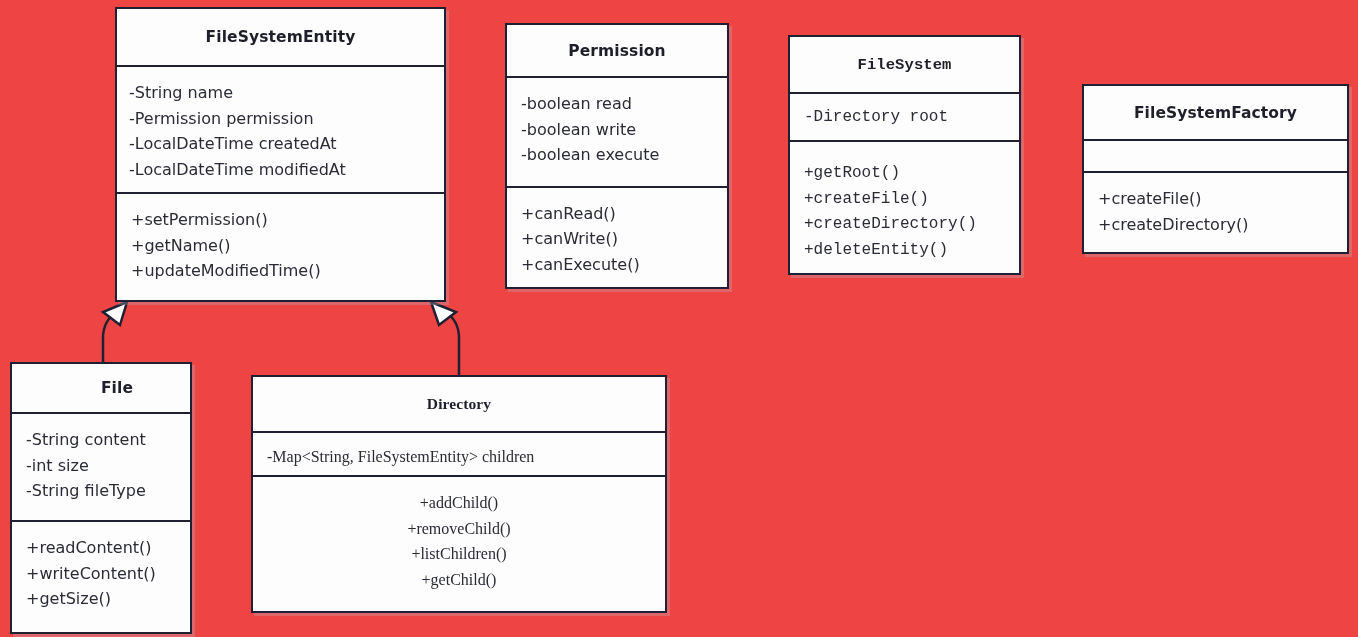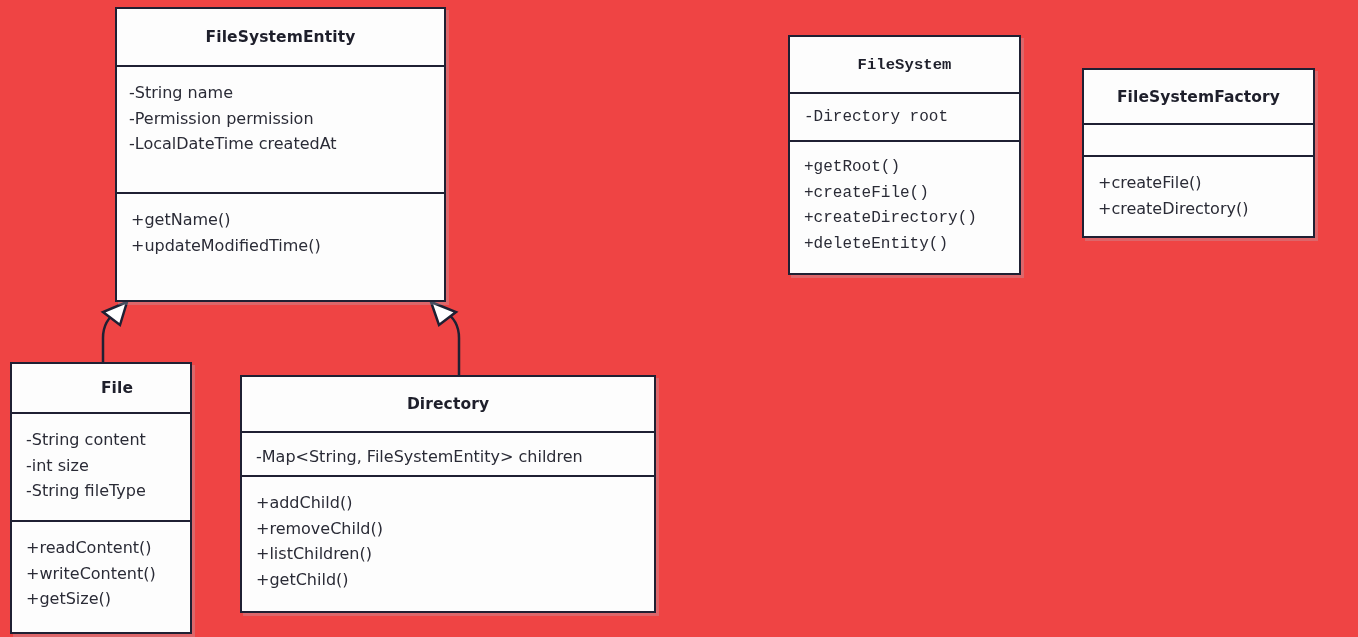--- a/index.html
+++ b/index.html
@@ -95,42 +95,57 @@
       <polygon class="inherit-head" points="431,302 456,312 439,325"></polygon>
     </g>
   </svg>
 
   <div class="uml-class" style="left:115px; top:7px; width:331px; height:295px;">
     <div class="compartment class-title" style="height:56px;">FileSystemEntity</div>
     <div class="compartment member-list divider-top" style="height:127px;padding-left:12px;">
       <div class="member">-String name</div>
       <div class="member">-Permission permission</div>
       <div class="member">-LocalDateTime createdAt</div>
+      <div class="member">-LocalDateTime modifiedAt</div>
     </div>
     <div class="compartment member-list divider-top" style="flex:1;">
+      <div class="member">+setPermission()</div>
       <div class="member">+getName()</div>
       <div class="member">+updateModifiedTime()</div>
     </div>
   </div>
 
+  <div class="uml-class" style="left:505px; top:23px; width:224px; height:266px;">
+    <div class="compartment class-title" style="height:52px;">Permission</div>
+    <div class="compartment member-list divider-top" style="height:110px;">
+      <div class="member">-boolean read</div>
+      <div class="member">-boolean write</div>
+      <div class="member">-boolean execute</div>
+    </div>
+    <div class="compartment member-list divider-top" style="flex:1;">
+      <div class="member">+canRead()</div>
+      <div class="member">+canWrite()</div>
+      <div class="member">+canExecute()</div>
+    </div>
+  </div>
 
   <div class="uml-class" style="left:788px; top:35px; width:233px; height:240px;font-family:Liberation Mono, monospace;">
     <div class="compartment class-title" style="height:55px;">FileSystem</div>
     <div class="compartment member-list divider-top" style="height:48px; padding-top:11px;">
       <div class="member">-Directory root</div>
     </div>
-    <div class="compartment member-list divider-top" style="flex:1;">
+    <div class="compartment member-list divider-top" style="flex:1;justify-content:flex-end;">
       <div class="member">+getRoot()</div>
       <div class="member">+createFile()</div>
       <div class="member">+createDirectory()</div>
       <div class="member">+deleteEntity()</div>
     </div>
   </div>
 
-  <div class="uml-class" style="left:1082px; top:68px; width:233px; height:170px;">
+  <div class="uml-class" style="left:1082px; top:84px; width:267px; height:170px;">
     <div class="compartment class-title" style="height:53px;">FileSystemFactory</div>
     <div class="compartment member-list empty divider-top" style="height:32px;"></div>
     <div class="compartment member-list divider-top" style="flex:1;">
       <div class="member">+createFile()</div>
       <div class="member">+createDirectory()</div>
     </div>
   </div>
 
   <div class="uml-class" style="left:10px; top:362px; width:182px; height:272px;">
     <div class="compartment class-title" style="height:48px;padding-left:32px;">File</div>
@@ -139,26 +154,26 @@
       <div class="member">-int size</div>
       <div class="member">-String fileType</div>
     </div>
     <div class="compartment member-list divider-top" style="flex:1;">
       <div class="member">+readContent()</div>
       <div class="member">+writeContent()</div>
       <div class="member">+getSize()</div>
     </div>
   </div>
 
-  <div class="uml-class" style="left:240px; top:375px; width:416px; height:238px;">
+  <div class="uml-class" style="left:251px; top:375px; width:416px; height:238px;font-family:Liberation Serif, serif;">
     <div class="compartment class-title" style="height:54px;">Directory</div>
     <div class="compartment member-list divider-top" style="height:44px; padding-top:11px;">
       <div class="member">-Map&lt;String, FileSystemEntity&gt; children</div>
     </div>
-    <div class="compartment member-list divider-top" style="flex:1;">
+    <div class="compartment member-list divider-top" style="flex:1;text-align:center;">
       <div class="member">+addChild()</div>
       <div class="member">+removeChild()</div>
       <div class="member">+listChildren()</div>
       <div class="member">+getChild()</div>
     </div>
   </div>
 
 </div>
 
 </body></html>

